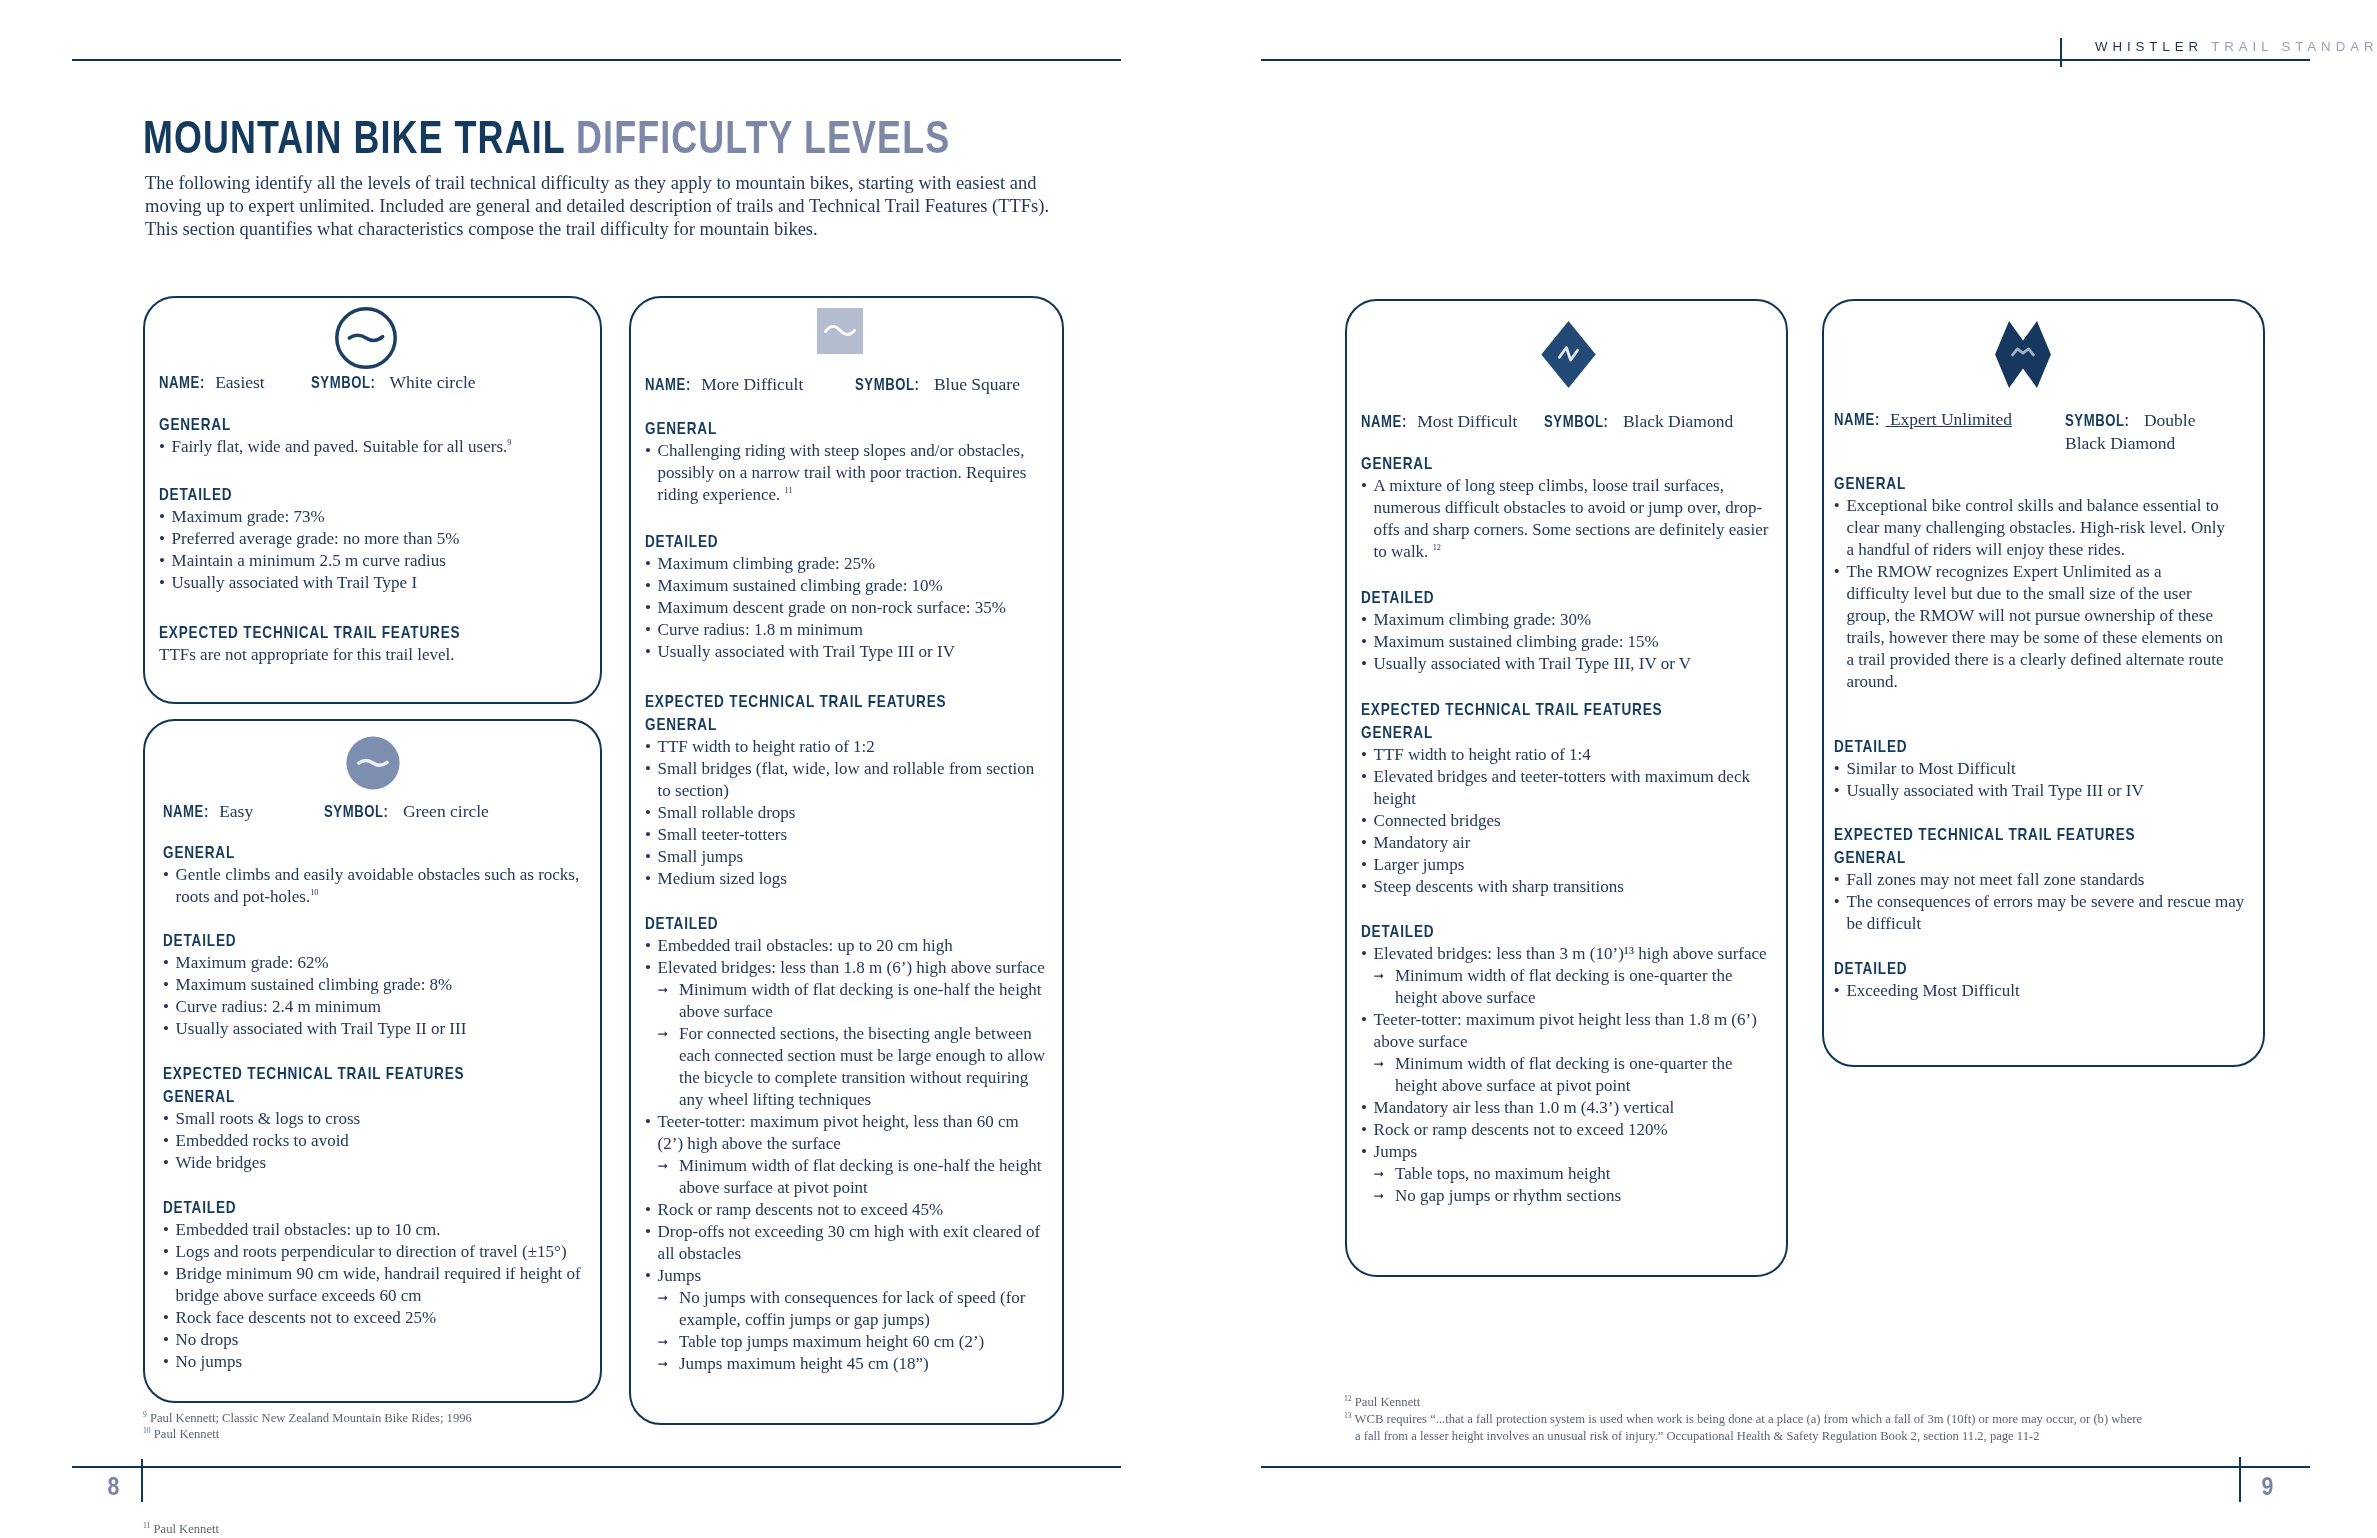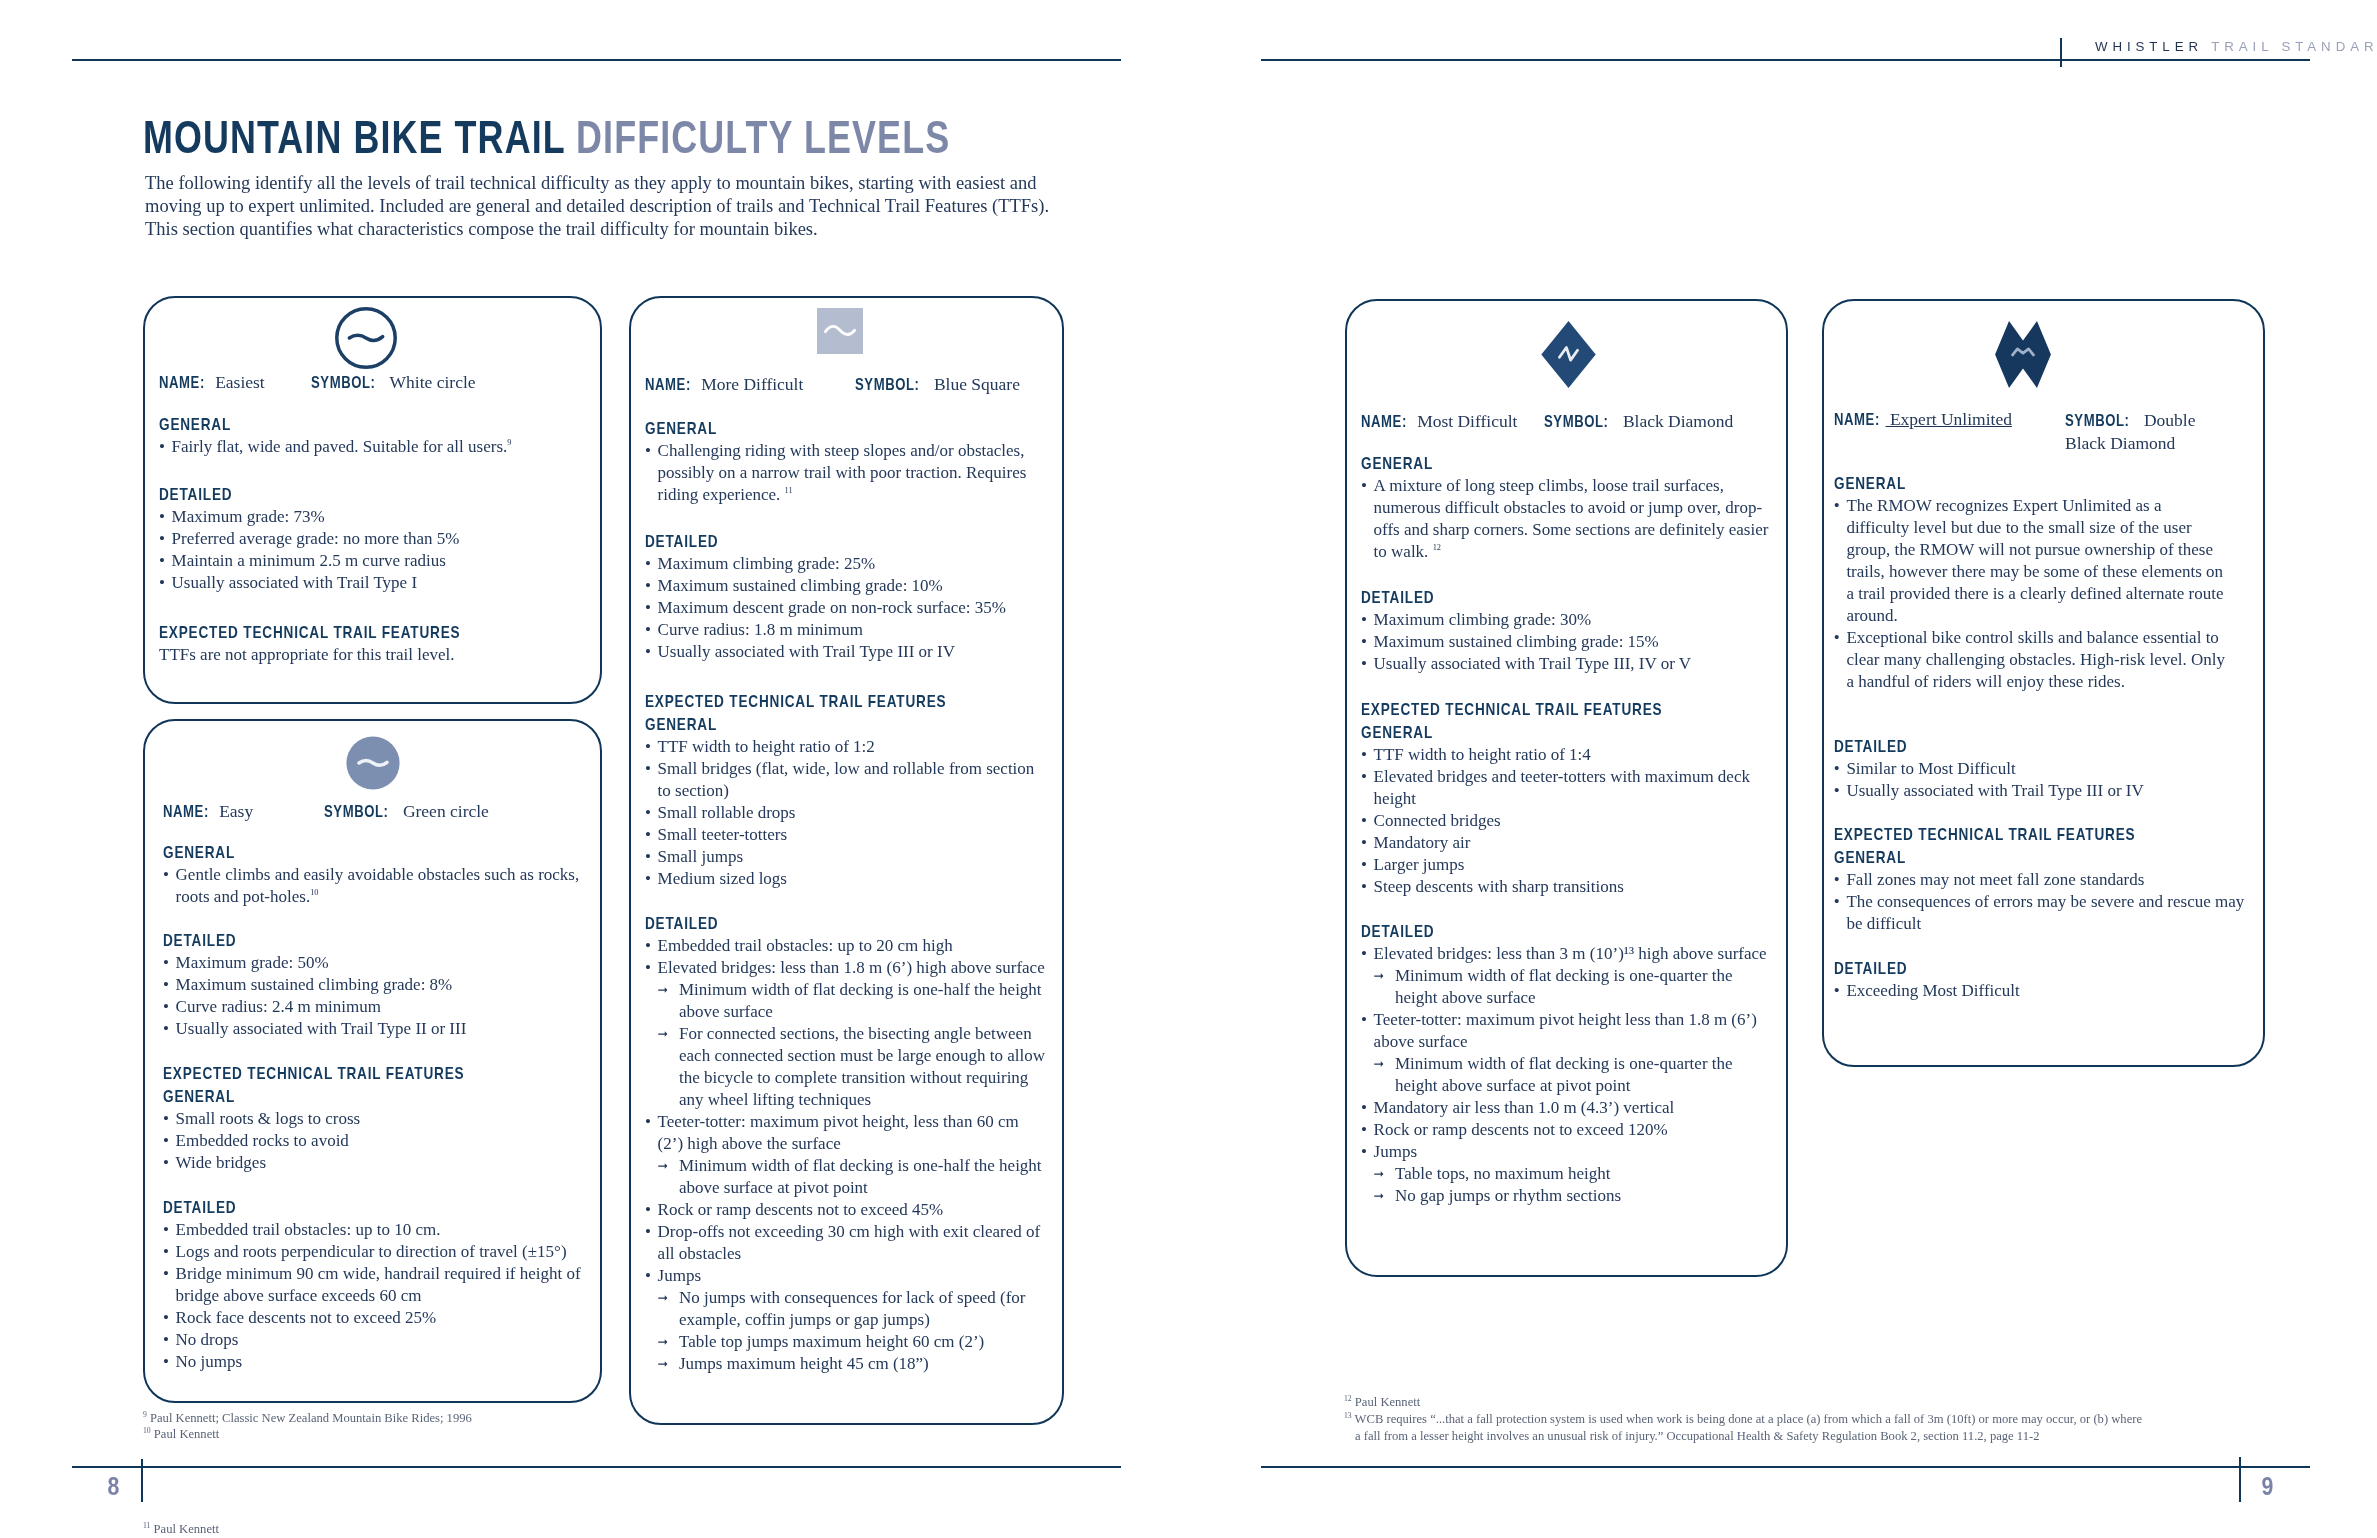--- a/index.html
+++ b/index.html
@@ -127,21 +127,21 @@
   </div>
   <div class="sec" style="top:120px;left:18px;">
     <div class="h">GENERAL</div>
     <ul class="b">
         <li><span>Gentle climbs and easily avoidable obstacles such as rocks, roots and pot-holes.</span><sup>10</sup></li>
       </ul>
   </div>
   <div class="sec" style="top:208px;left:18px;">
     <div class="h">DETAILED</div>
     <ul class="b">
-      <li>Maximum grade: 50%</li>
+      <li>Maximum grade: 62%</li>
       <li>Maximum sustained climbing grade: 8%</li>
       <li>Curve radius: 2.4 m minimum</li>
       <li>Usually associated with Trail Type II or III</li>
     </ul>
   </div>
   <div class="sec" style="top:341px;left:18px;">
     <div class="h">EXPECTED TECHNICAL TRAIL FEATURES</div>
     <div class="h">GENERAL</div>
     <ul class="b">
       <li>Small roots &amp; logs to cross</li>
@@ -286,22 +286,22 @@
     <span class="lbl">NAME:</span>
     <span class="val">Expert Unlimited</span>
   </div>
   <div class="namerow" style="left:241px;top:108px;white-space:normal;width:161px;line-height:22px;">
     <span class="lbl">SYMBOL:</span>
     <span class="val">Double Black Diamond</span>
   </div>
   <div class="sec" style="top:171px;left:9.8px;">
     <div class="h">GENERAL</div>
     <ul class="b" style="width:392px;">
+      <li>Exceptional bike control skills and balance essential to clear many challenging obstacles. High-risk level. Only a handful of riders will enjoy these rides.</li>
       <li>The RMOW recognizes Expert Unlimited as a difficulty level but due to the small size of the user group, the RMOW will not pursue ownership of these trails, however there may be some of these elements on a trail provided there is a clearly defined alternate route around.</li>
-      <li>Exceptional bike control skills and balance essential to clear many challenging obstacles. High-risk level. Only a handful of riders will enjoy these rides.</li>
     </ul>
   </div>
   <div class="sec" style="top:434px;left:9.8px;">
     <div class="h">DETAILED</div>
     <ul class="b">
       <li>Similar to Most Difficult</li>
       <li>Usually associated with Trail Type III or IV</li>
     </ul>
   </div>
   <div class="sec" style="top:522px;left:9.8px;">

